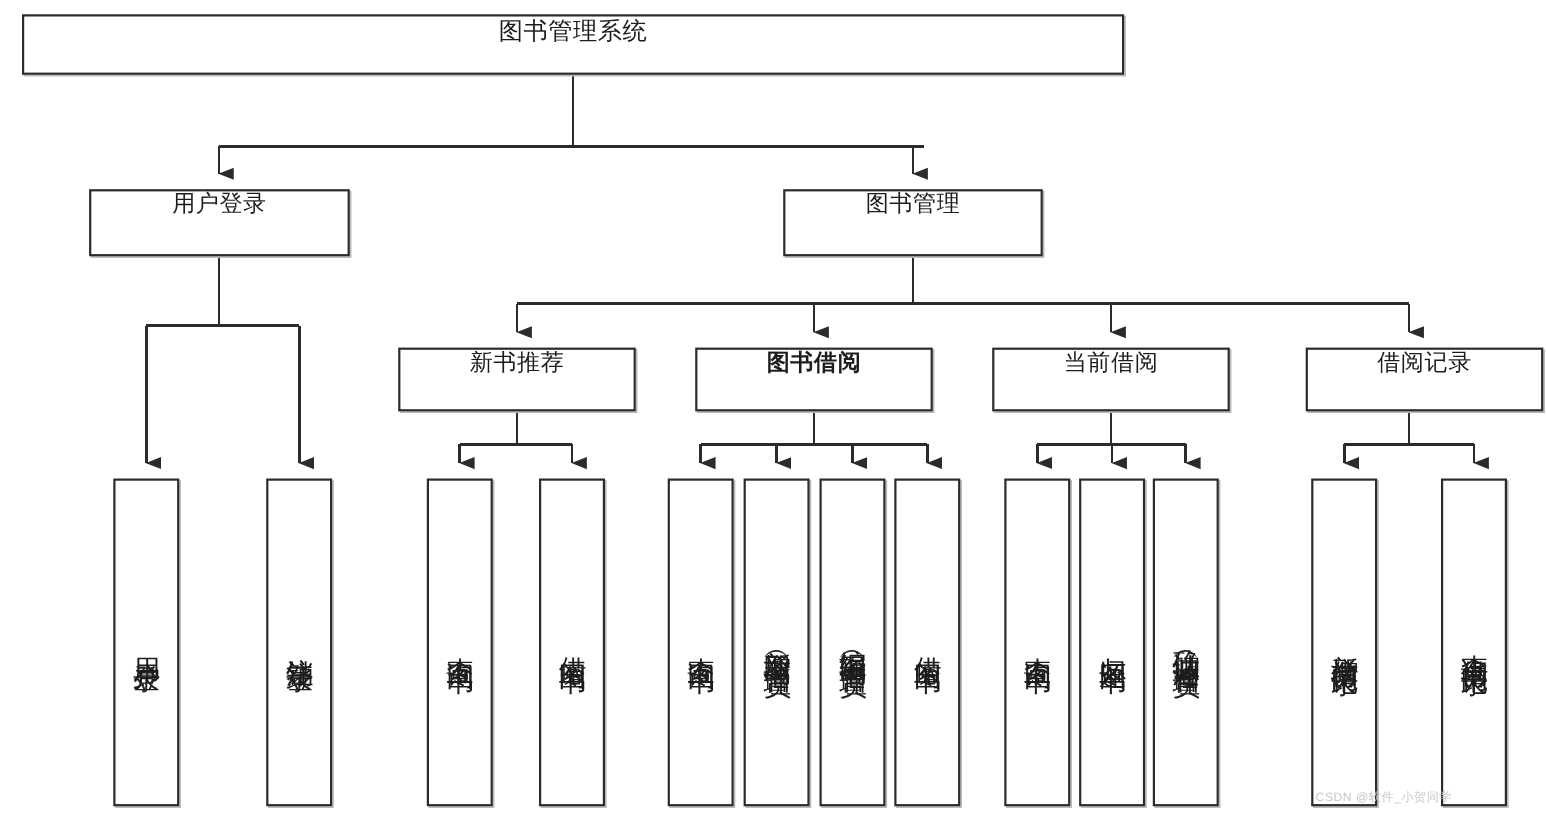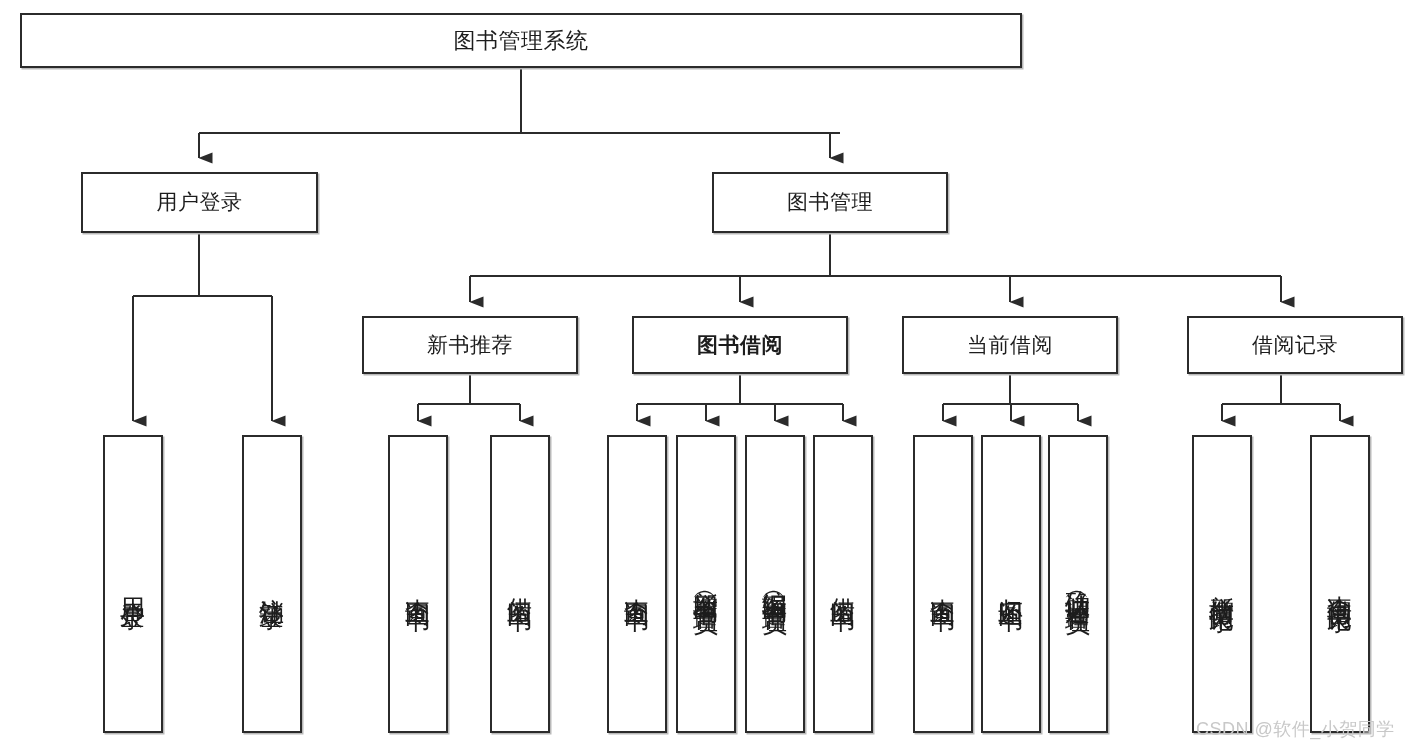--- a/index.html
+++ b/index.html
@@ -26,21 +26,21 @@
     height: 747px;
     pointer-events: none;
   }
   .node {
     position: absolute;
     box-sizing: border-box;
     background: #ffffff;
     border: 2px solid #2b2b2b;
     box-shadow: 1.5px 1.5px 0 0 #b9b9b9;
     display: flex;
-    align-items: center;
+    align-items: flex-start;
     justify-content: center;
     color: #1d1d1d;
     z-index: 2;
   }
   .node .label {
     display: block;
     text-align: center;
     letter-spacing: 0.5px;
     line-height: 1.18;
   }
@@ -61,21 +61,21 @@
   .node.vert .label {
     writing-mode: vertical-rl;
     text-orientation: upright;
     font-size: 25px;
     line-height: 1.12;
     letter-spacing: 3px;
     max-height: 100%;
   }
   .watermark {
     position: absolute;
-    font-size: 18px;
+    font-size: 11px;
     color: #c8c8c8;
     white-space: nowrap;
     z-index: 3;
     letter-spacing: 0.5px;
   }
 </style>
 </head>
 <body>
 
 <div id="canvas">

